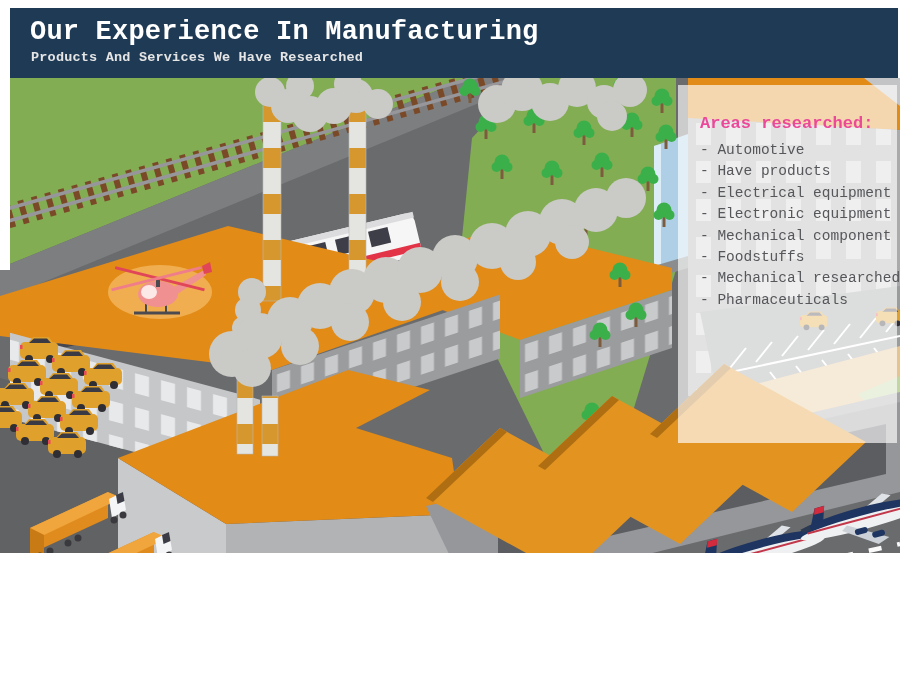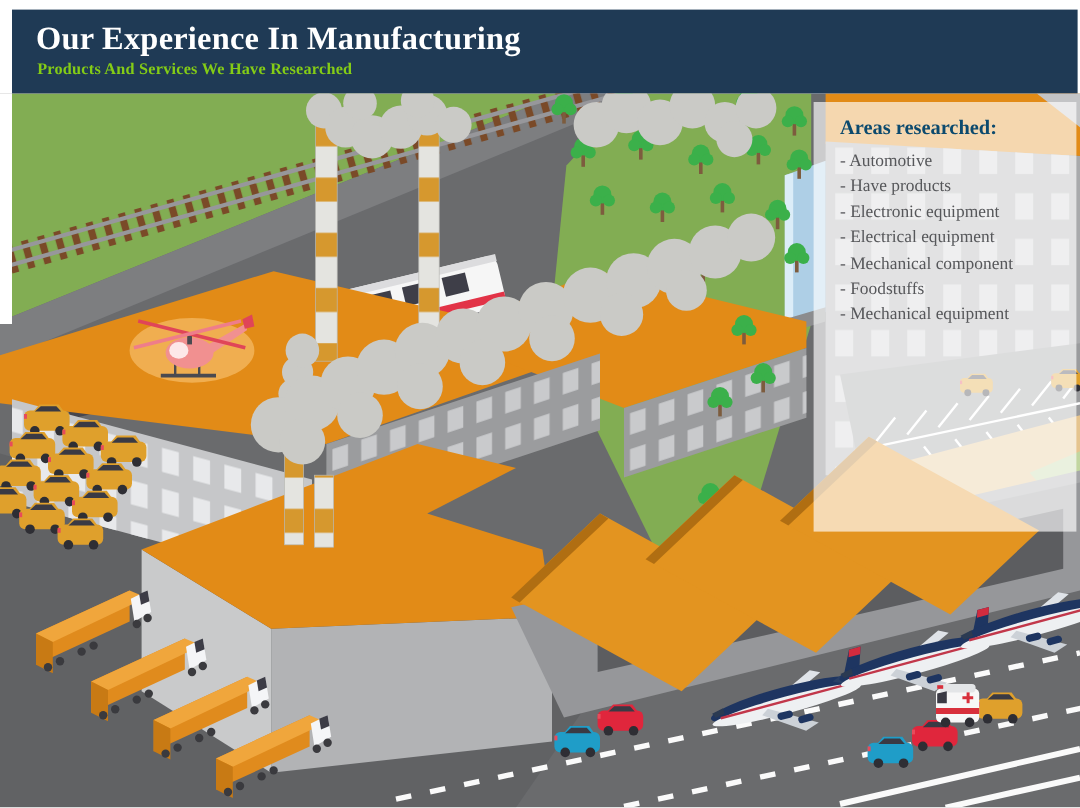--- a/index.html
+++ b/index.html
@@ -1,25 +1,25 @@
 <!DOCTYPE html>
 <html><head>
 <meta charset="utf-8">
 <style>
   html,body{margin:0;padding:0;background:#fff;}
-  .stage{position:relative;width:900px;height:673px;background:#fff;overflow:hidden;
-         font-family:Liberation Serif, serif;}
+  .stage{position:relative;width:900px;height:553px;background:#fff;overflow:hidden;
+         font-family:Liberation Mono, monospace;}
   .header{position:absolute;left:10px;top:8px;width:888px;height:70px;background:#1f3a55;
           color:#fff;box-sizing:border-box;padding:9px 0 0 20px;}
   .header h1{margin:0;font-size:27px;font-weight:700;letter-spacing:.2px;line-height:1.15;}
-  .header h2{margin:2px 0 0 1px;font-size:13.5px;font-weight:700;color:#84cc16;letter-spacing:.2px;}
+  .header h2{margin:2px 0 0 1px;font-size:13.5px;font-weight:700;color:#e5e5e5;letter-spacing:.2px;}
   .scene{position:absolute;left:0;top:78px;width:900px;height:595px;}
   .panel{position:absolute;left:678px;top:85px;width:219px;height:358px;
          background:rgba(255,255,255,.66);box-sizing:border-box;padding:12px 8px 0 22px;}
-  .panel h3{margin:0 0 7px 0;font-size:17px;font-weight:700;color:#0c4a6e;}
+  .panel h3{margin:17px 0 7px 0;font-size:17px;font-weight:700;color:#ec4899;}
   .panel ul{margin:0;padding:0;list-style:none;}
   .panel li{font-size:14.5px;color:#56575a;line-height:21.4px;white-space:nowrap;}
 </style>
 </head>
 <body>
 
 <div class="stage">
 
   <div class="header">
     <h1>Our Experience In Manufacturing</h1>
@@ -326,21 +326,22 @@
     </g>
 
     <rect x="0" y="0" width="10" height="192" fill="#ffffff"></rect>
   </svg>
 
   <div class="panel">
     <h3>Areas researched:</h3>
     <ul>
       <li>- Automotive</li>
       <li>- Have products</li>
+      <li>- Electrical equipment</li>
       <li>- Electronic equipment</li>
-      <li>- Electrical equipment</li>
       <li>- Mechanical component</li>
       <li>- Foodstuffs</li>
-      <li>- Mechanical equipment</li>
+      <li>- Mechanical researched</li>
+      <li>- Pharmaceuticals</li>
     </ul>
   </div>
 
 </div>
 
 </body></html>

